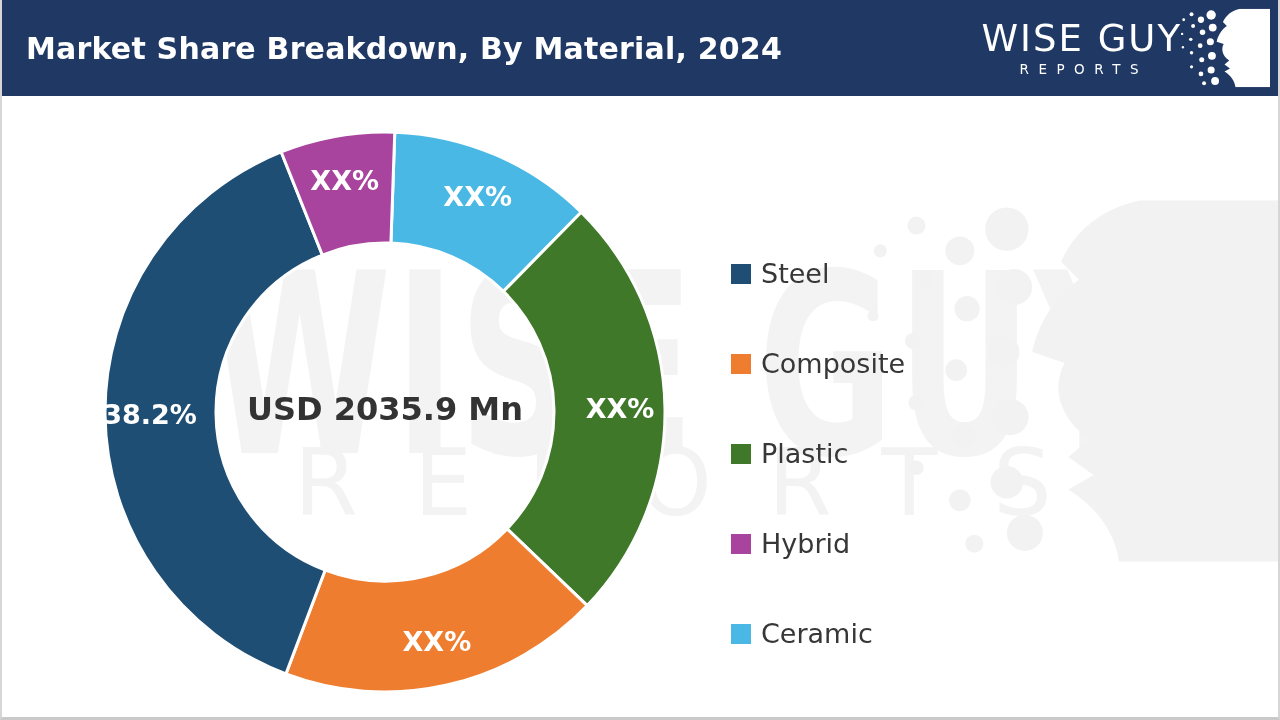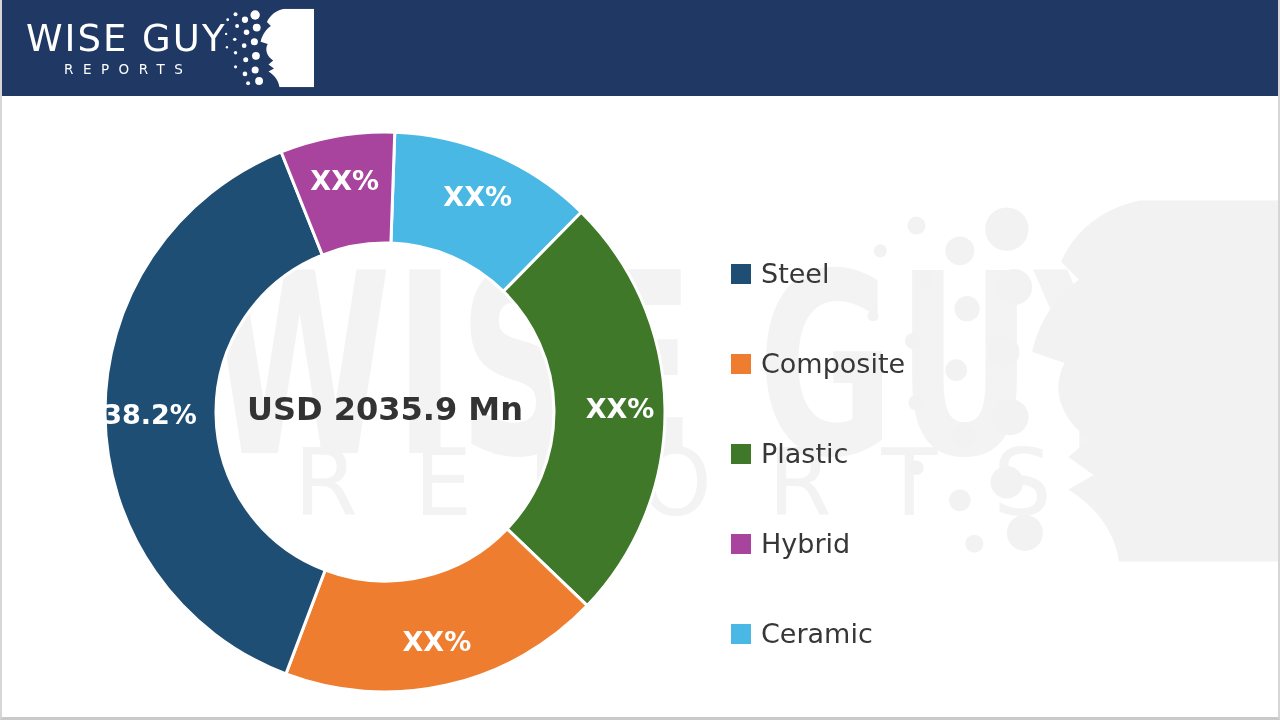--- a/index.html
+++ b/index.html
@@ -75,20 +75,21 @@
     <circle cx="42" cy="83" r="3" fill="currentColor"></circle>
     <circle cx="30" cy="74" r="2" fill="currentColor"></circle>
     <circle cx="60" cy="92" r="5" fill="currentColor"></circle>
     <circle cx="46" cy="95" r="2.5" fill="currentColor"></circle>
   </symbol>
 </svg>
 
 <div class="page">
 
   <div class="header">
+    <div class="page-title">Market Share Breakdown, By Material, 2024</div>
     <div class="logo">
       <div class="logo-text">
         <div class="logo-brand">WISE GUY</div>
         <div class="logo-sub">REPORTS</div>
       </div>
       <svg class="logo-face" width="102" height="80" viewBox="0 0 130 100">
           <use href="#face-sym"></use>
         </svg>
     </div>
   </div>

